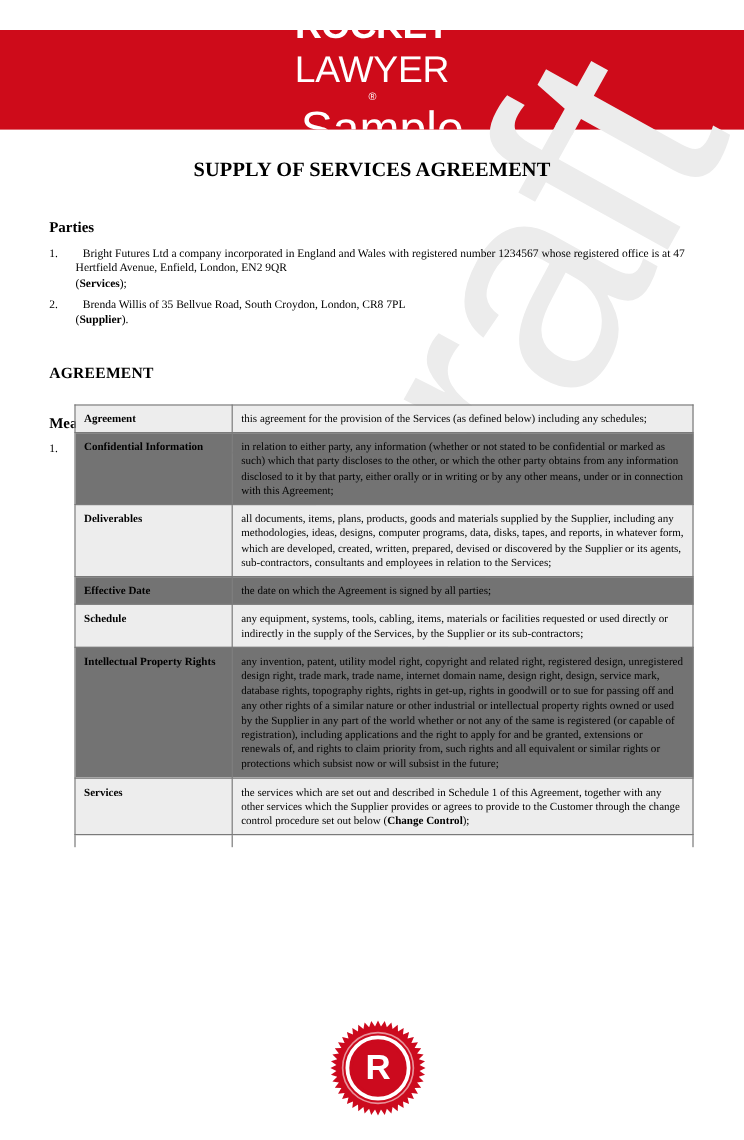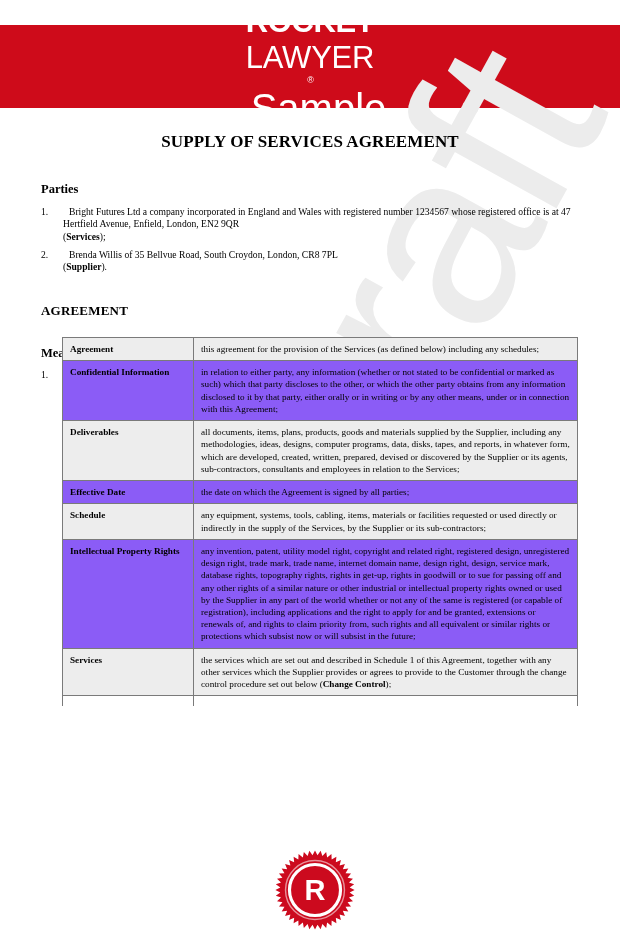--- a/index.html
+++ b/index.html
@@ -152,21 +152,21 @@
     vertical-align: top;
     padding: 5px 7px 5px 7px;
     font-size: 9.2px;
     line-height: 1.33;
   }
   .defs-table td.term {
     width: 131px;
     font-weight: bold;
   }
   .defs-table tr.shaded td { background: #ededed; }
-  .defs-table tr.plainrow td { background: #8b5cf6; }
+  .defs-table tr.plainrow td { background: #737373; }
   .defs-table tr.cutoff td {
     height: 10px;
     border-bottom: none;
     padding: 0;
   }
 
   
   .seal {
     position: absolute;
     left: 271px;

